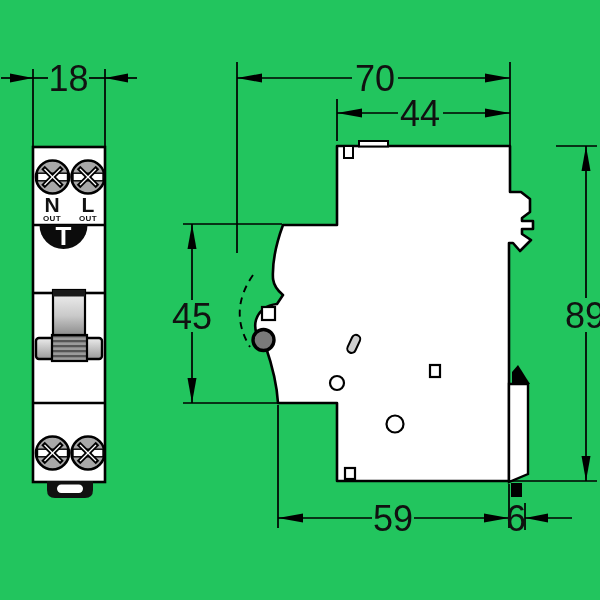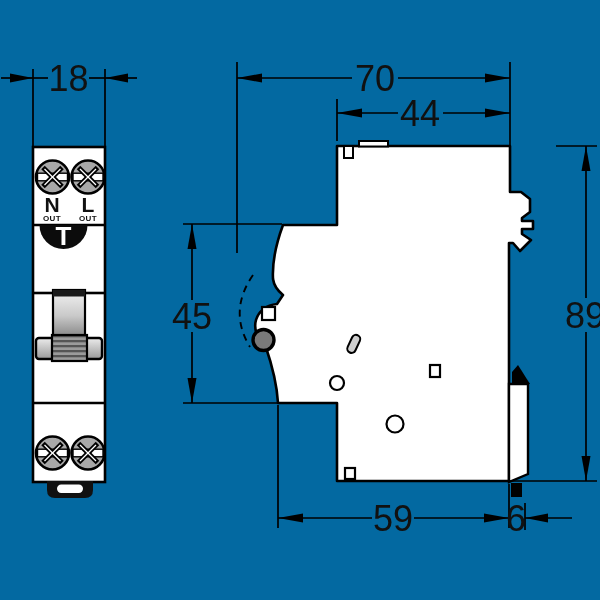--- a/index.html
+++ b/index.html
@@ -1,16 +1,16 @@
 <!DOCTYPE html>
 <html><head>
 <meta charset="utf-8">
 <style>
   html,body{margin:0;padding:0;background:#fff;}
-  .stage{width:600px;height:600px;position:relative;background:#0369a1;overflow:hidden;}
+  .stage{width:600px;height:600px;position:relative;background:#22c55e;overflow:hidden;}
   svg{display:block;}
   text{font-family:"Liberation Sans","DejaVu Sans",sans-serif;fill:#111;}
   .dim{font-size:36px;}
   .lblBig{font-size:21px;font-weight:bold;}
   .lblSmall{font-size:8px;font-weight:bold;letter-spacing:.3px;}
   .tlbl{font-size:26px;font-weight:bold;fill:#fff;}
 </style>
 </head>
 <body>
 

